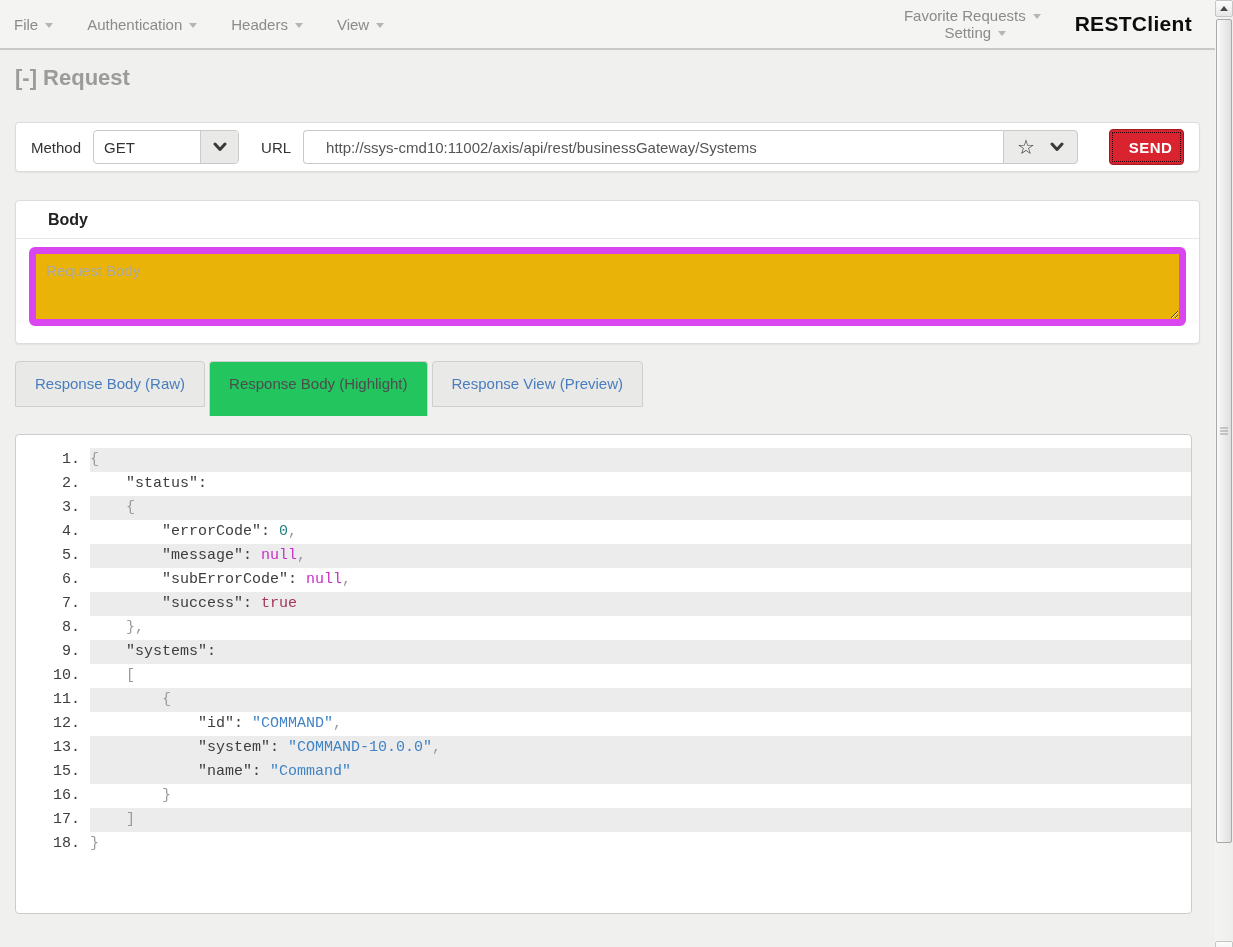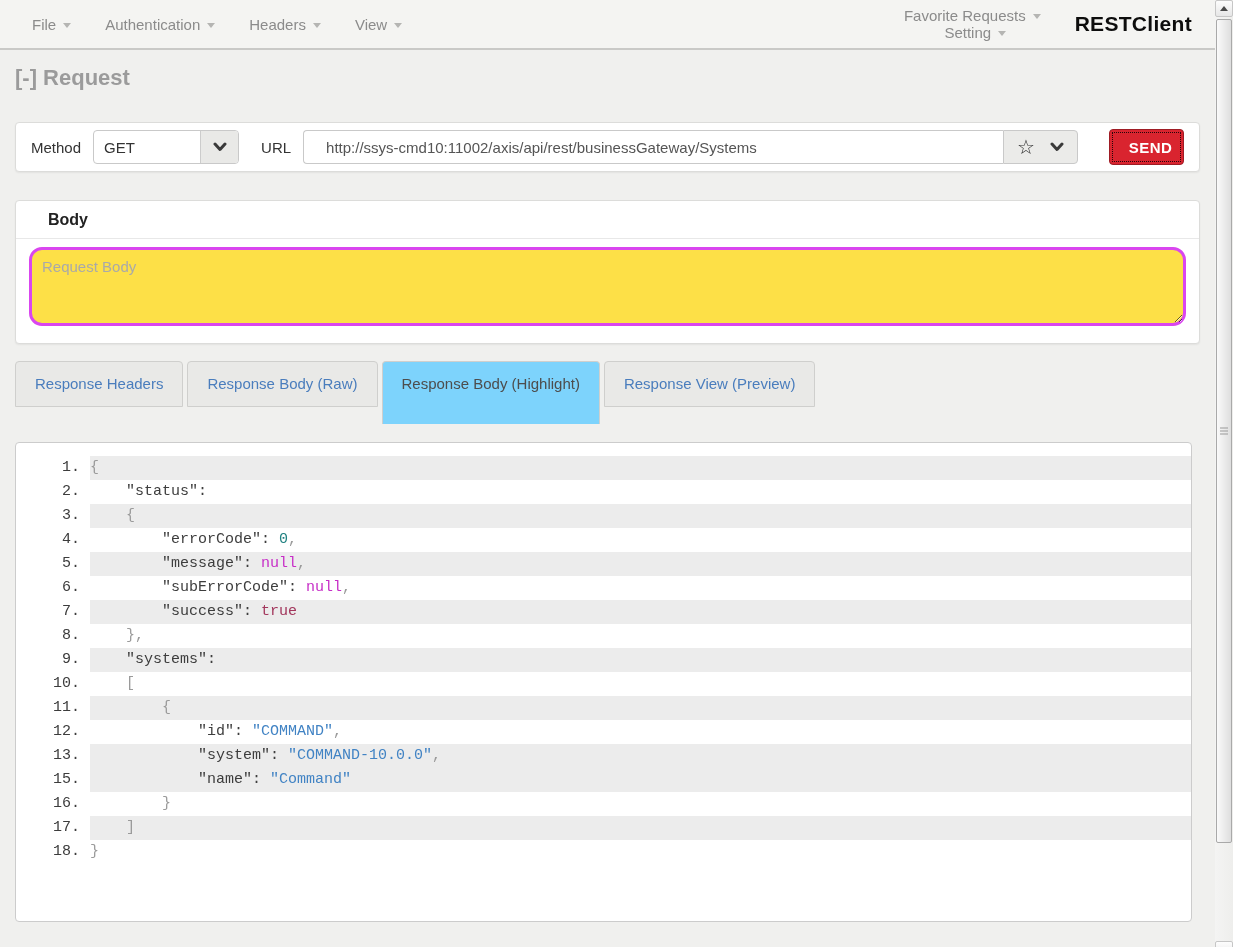--- a/index.html
+++ b/index.html
@@ -4,21 +4,21 @@
 <style>
   * { box-sizing: border-box; margin: 0; padding: 0; }
   html, body { width: 1233px; height: 947px; overflow: hidden; }
   body { font-family: "Liberation Sans", sans-serif; background: #f0f0ee; position: relative; }
 
   .viewport { position: relative; width: 1233px; height: 947px; overflow: hidden; }
 
   
   header.menubar {
     height: 50px; background: #f4f4f2; border-bottom: 2px solid #c9c9c7;
-    display: flex; align-items: center; padding: 0 41px 0 32px;
+    display: flex; align-items: center; padding: 0 41px 0 14px;
   }
   .menus { display: flex; align-items: center; }
   .menu-item { display: flex; align-items: center; margin-right: 34px; cursor: pointer; }
   .menu-item .menu-label { font-size: 15px; color: #8b8b8b; }
   .caret { width: 0; height: 0; border-left: 4px solid transparent; border-right: 4px solid transparent; border-top: 5px solid #b5b5b3; margin-left: 7px; margin-top: 2px; }
   .menus-right { margin-left: auto; flex-direction: column; }
   .menus-right .menu-item:last-child { margin-right: 28px; }
   .brand { font-size: 21px; font-weight: bold; color: #0d0d0d; letter-spacing: 0.3px; }
 
   
@@ -54,33 +54,33 @@
     border-radius: 4px; color: #fff; font-size: 15px; font-weight: bold; letter-spacing: 0.5px;
     font-family: "Liberation Sans", sans-serif; cursor: pointer;
     outline: 1px dotted #26060a; outline-offset: -4px; padding-left: 8px;
   }
 
   
   .body-panel { margin-top: 28px; }
   .panel-header { font-size: 16px; font-weight: bold; color: #222; padding: 10px 32px 9px; border-bottom: 1px solid #e8e8e8; }
   .panel-content { padding: 8px 13px 13px; }
   .body-textarea {
-    width: 100%; height: 79px; border: 3px solid #d946ef; border-radius: 13px; background: #fde047;
+    width: 100%; height: 79px; border: 7px solid #d946ef; border-radius: 6px; background: #eab308;
     font-family: "Liberation Sans", sans-serif; font-size: 15px; color: #555; padding: 8px 10px;
     resize: both; outline: none;
   }
   .body-textarea::placeholder { color: #a9a9a9; }
 
   
   .tabs { display: flex; align-items: flex-start; margin-top: 17px; gap: 4px; }
   .tab {
     background: #e9e9e7; border: 1px solid #cfcfcd; border-radius: 4px 4px 0 0;
     padding: 13px 19px 14px; font-size: 15px; color: #4a7dbd; cursor: pointer; white-space: nowrap;
   }
-  .tab.active { background: #7dd3fc; color: #4d4d4d; border-bottom: none; padding-bottom: 32px; }
+  .tab.active { background: #22c55e; color: #4d4d4d; border-bottom: none; padding-bottom: 24px; }
 
   
   .code-panel {
     margin-top: 18px; width: 1177px; background: #fff; border: 1px solid #cccccc; border-radius: 4px;
     padding-top: 13px; height: 480px; overflow: hidden;
   }
   .code-line { display: flex; font-family: "Liberation Mono", "DejaVu Sans Mono", monospace; font-size: 15px; line-height: 24px; }
   .code-line .ln { width: 74px; text-align: right; padding-right: 10px; color: #3c3c3c; flex-shrink: 0; }
   .code-line .code { flex: 1; white-space: pre; color: #3d3d3d; }
   .code-line.hl .code { background: #ececec; }
@@ -177,21 +177,20 @@
 
     <section class="panel body-panel">
       <div class="panel-header">Body</div>
       <div class="panel-content">
         <textarea class="body-textarea" placeholder="Request Body" style=""></textarea>
       </div>
     </section>
 
 
     <div class="tabs">
-        <div class="tab">Response Headers</div>
         <div class="tab">Response Body (Raw)</div>
         <div class="tab active">Response Body (Highlight)</div>
         <div class="tab">Response View (Preview)</div>
       </div>
 
     <section class="code-panel">
         <div class="code-line hl">
           <span class="ln">1.</span>
           <span class="code"><span class="t-pun">{</span></span>
         </div>

